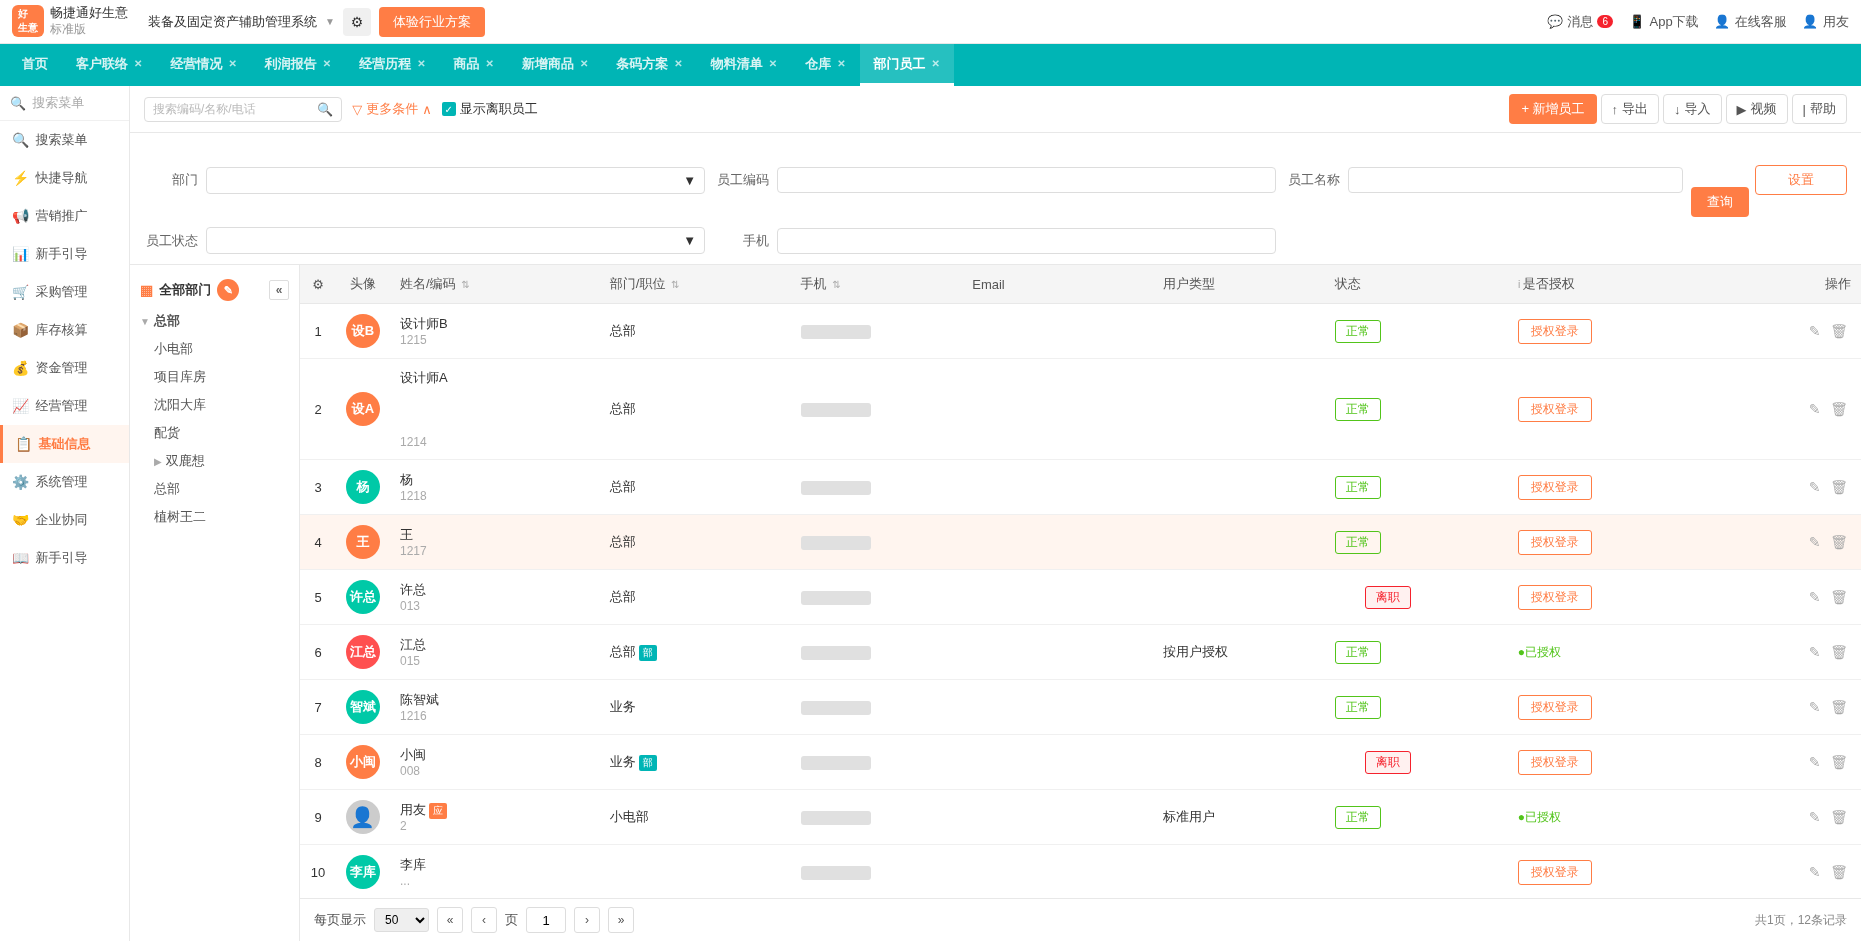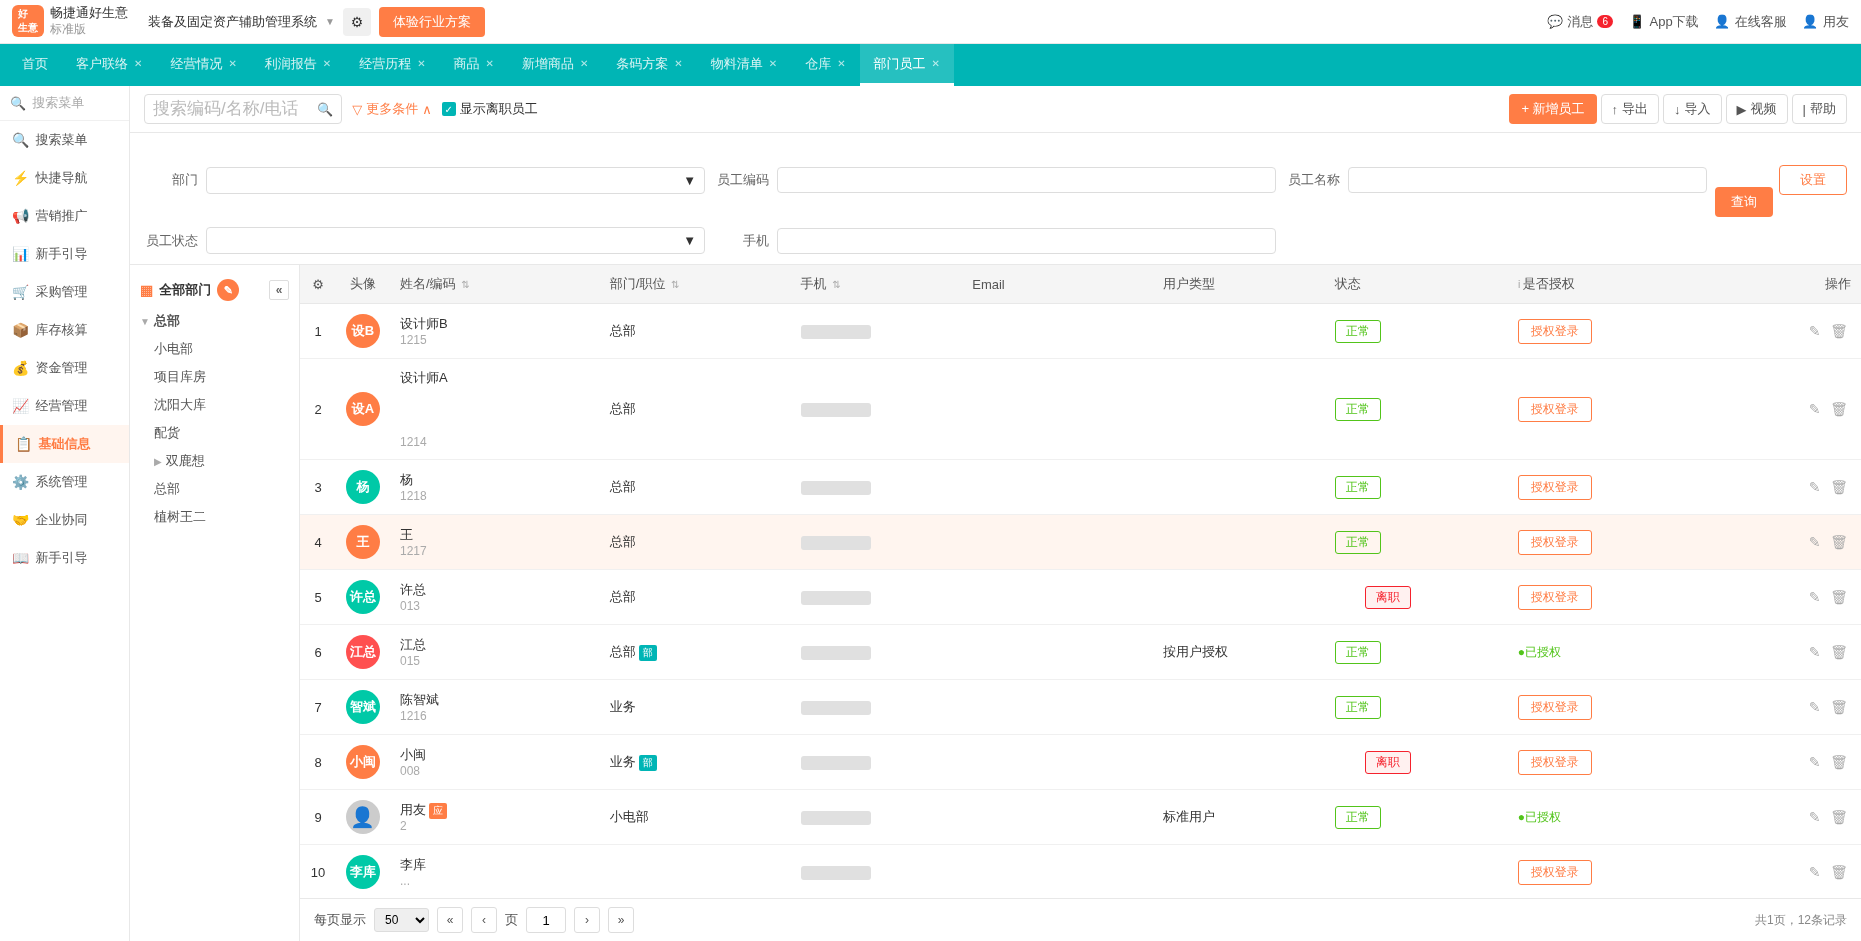--- a/index.html
+++ b/index.html
@@ -98,20 +98,21 @@
     .nav-tab {
       display: flex;
       align-items: center;
       padding: 0 14px;
       color: rgba(255,255,255,0.85);
       cursor: pointer;
       font-size: 13px;
       gap: 4px;
       white-space: nowrap;
       border-bottom: 3px solid transparent;
+      font-weight: bold;
     }
     .nav-tab.active {
       color: white;
       background: rgba(255,255,255,0.15);
       border-bottom-color: white;
     }
     .nav-tab .close-x {
       font-size: 10px;
       color: rgba(255,255,255,0.7);
       margin-left: 2px;
@@ -257,21 +258,21 @@
       align-items: center;
       border: 1px solid #ddd;
       border-radius: 4px;
       padding: 4px 8px;
       gap: 4px;
       background: #fff;
     }
     .search-input-wrap input {
       border: none;
       outline: none;
-      font-size: 17px;
+      font-size: 12px;
       width: 160px;
       color: #404040;
     }
     .search-input-wrap input::placeholder { color: #bbb; }
     .more-filter-btn {
       display: flex;
       align-items: center;
       gap: 4px;
       color: #ff7d45;
       cursor: pointer;
@@ -374,21 +375,21 @@
       padding: 6px 16px;
       border-radius: 4px;
       cursor: pointer;
       font-size: 13px;
       margin-top: 44px;
     }
     .btn-set {
       background: #fff;
       color: #ff7d45;
       border: 1px solid #ff7d45;
-      padding: 5px 20px;
+      padding: 5px 32px;
       border-radius: 4px;
       cursor: pointer;
       font-size: 13px;
     }
     .filter-actions {
       display: flex;
       gap: 6px;
       align-items: center;
       justify-content: flex-end;
     }

